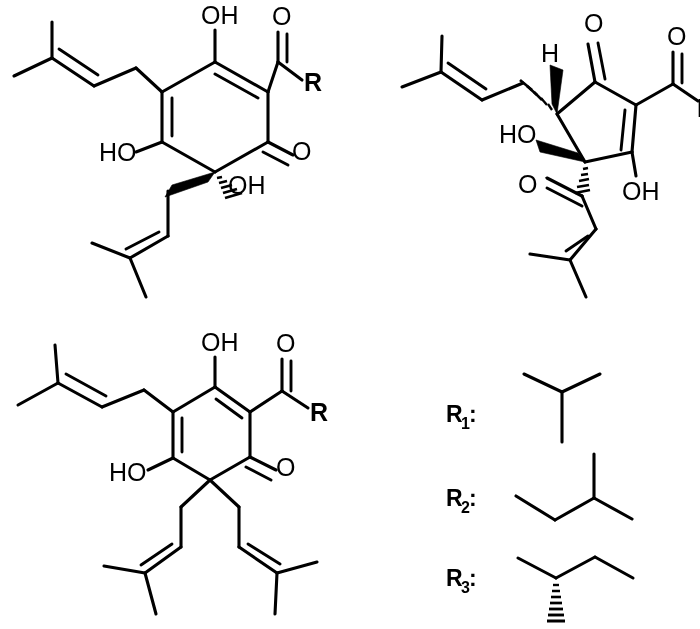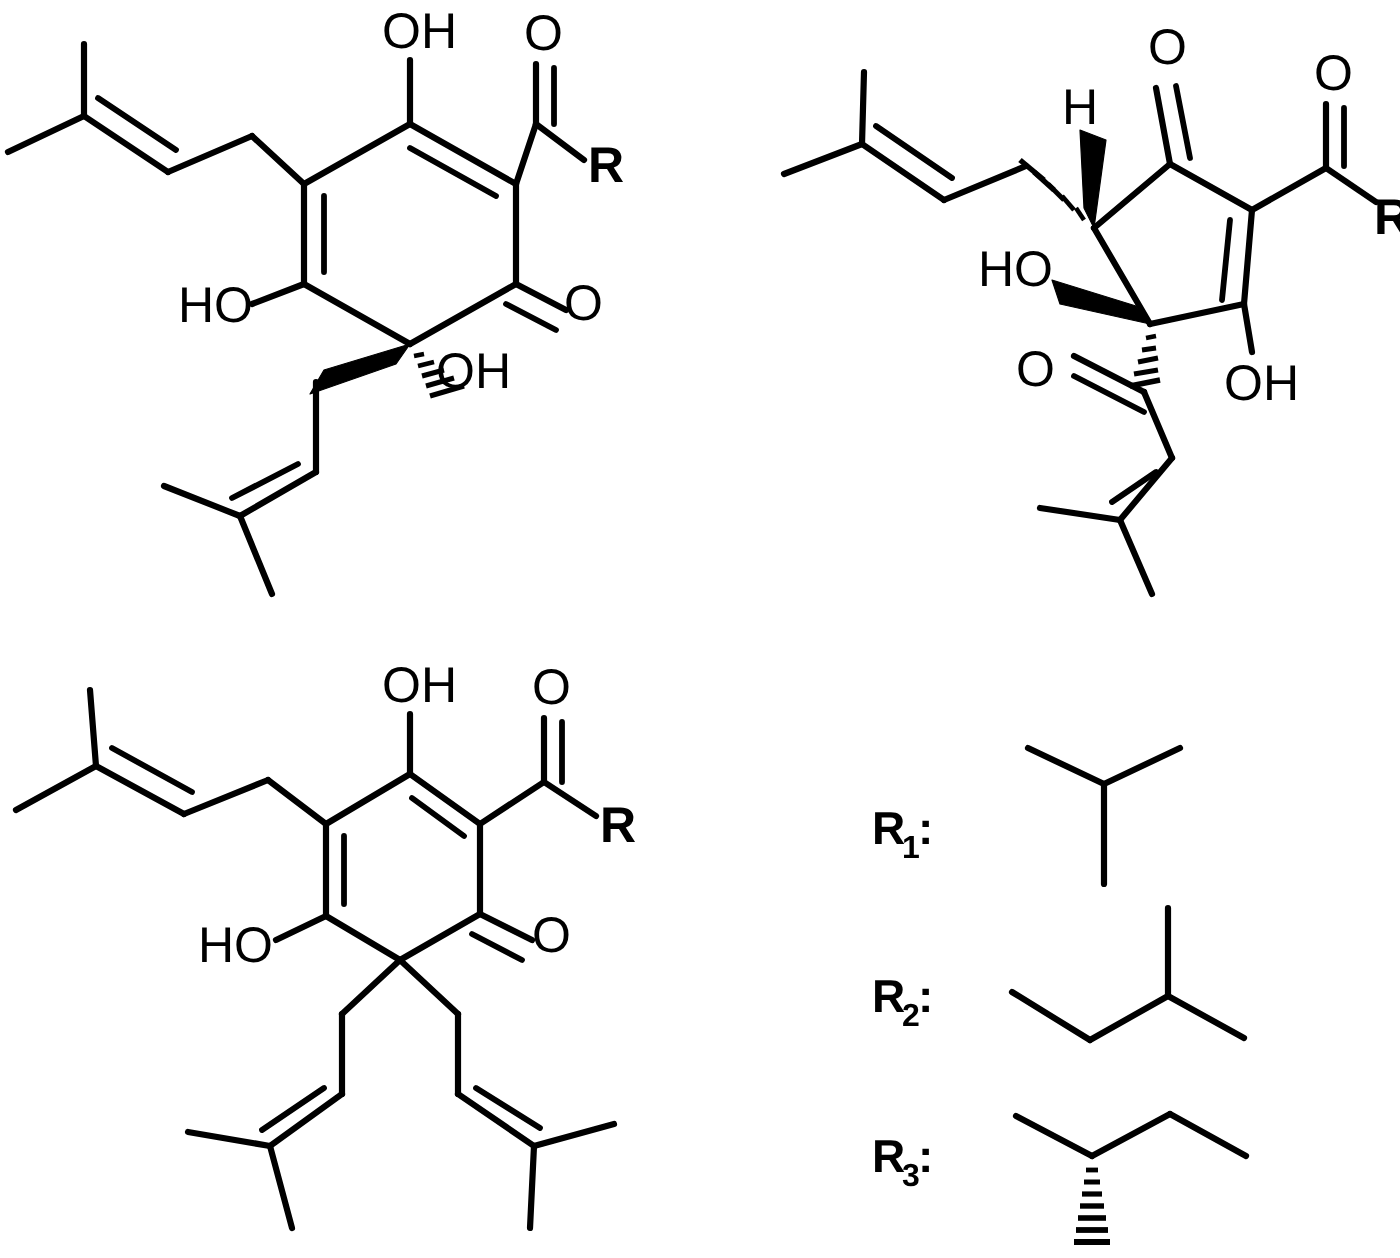--- a/index.html
+++ b/index.html
@@ -12,20 +12,21 @@
   }
   #figure {
     position: relative;
     width: 700px;
     height: 629px;
     background: #ffffff;
     overflow: hidden;
   }
   .panel {
     position: absolute;
+    margin-left: 10px;
   }
   #panel-a { left: 0px;   top: 0px;   width: 350px; height: 315px; }
   #panel-b { left: 350px; top: 0px;   width: 350px; height: 315px; }
   #panel-c { left: 0px;   top: 315px; width: 380px; height: 314px; }
   #panel-r { left: 400px; top: 350px; width: 300px; height: 279px; }
 
   svg { display: block; overflow: visible; }
 
   .bond {
     stroke: #000000;

